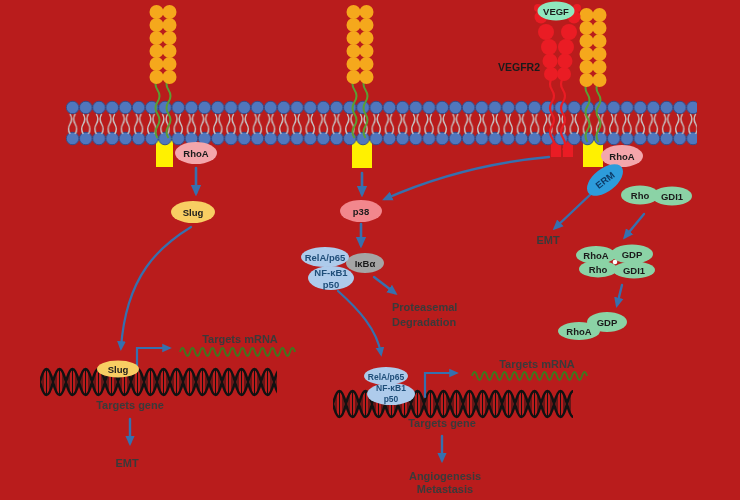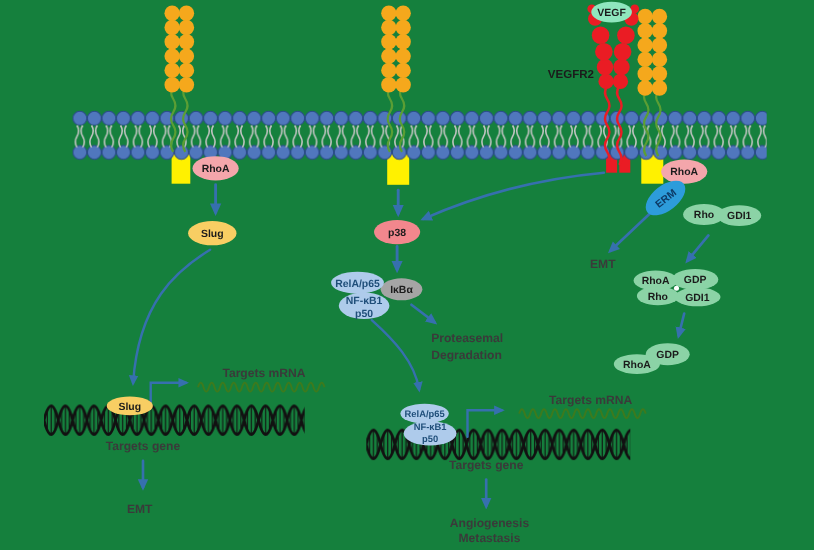--- a/index.html
+++ b/index.html
@@ -1,16 +1,16 @@
 <!DOCTYPE html>
 <html><head>
 <meta charset="utf-8">
 <style>
   html,body{margin:0;padding:0;background:#ffffff;}
-  #figure{position:relative;width:740px;height:500px;background:#15803d;overflow:hidden;}
+  #figure{position:relative;width:740px;height:500px;background:#b91c1c;overflow:hidden;}
   text{font-family:"Liberation Sans", sans-serif;font-weight:bold;}
   .mid{text-anchor:middle;}
   .s95{font-size:9.5px;}
   .s85{font-size:8.5px;}
   .s11{font-size:11px;}
   .s105{font-size:10.5px;}
   .dark{fill:#3a3a3a;}
   .k{fill:#1b1b1b;}
   .nb{fill:#1f4e79;}
   .erm{fill:#0d3a66;}

